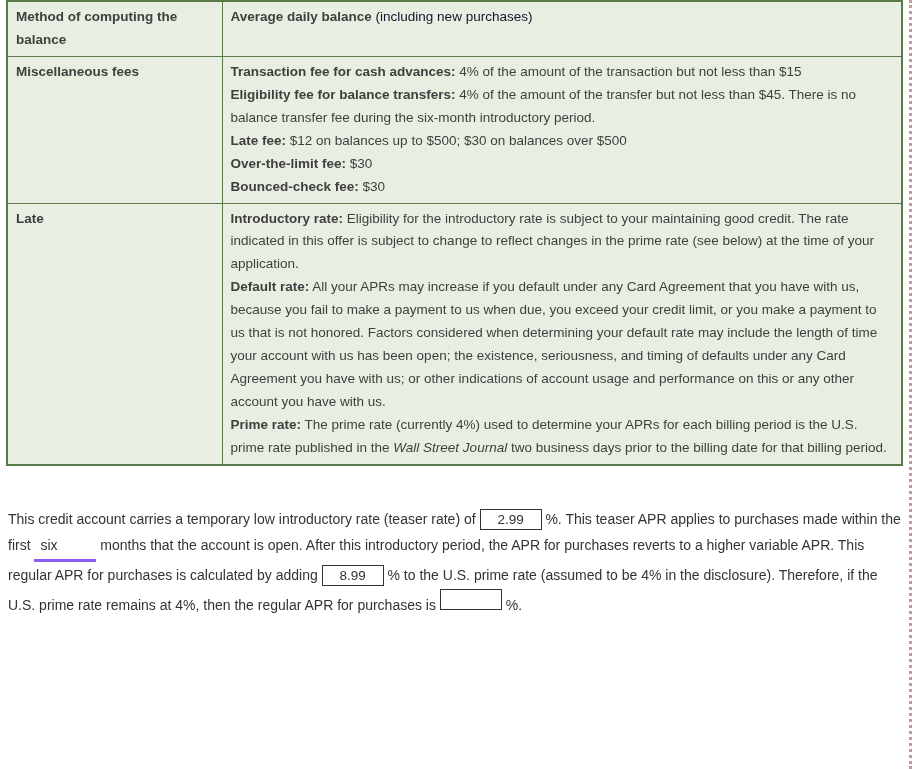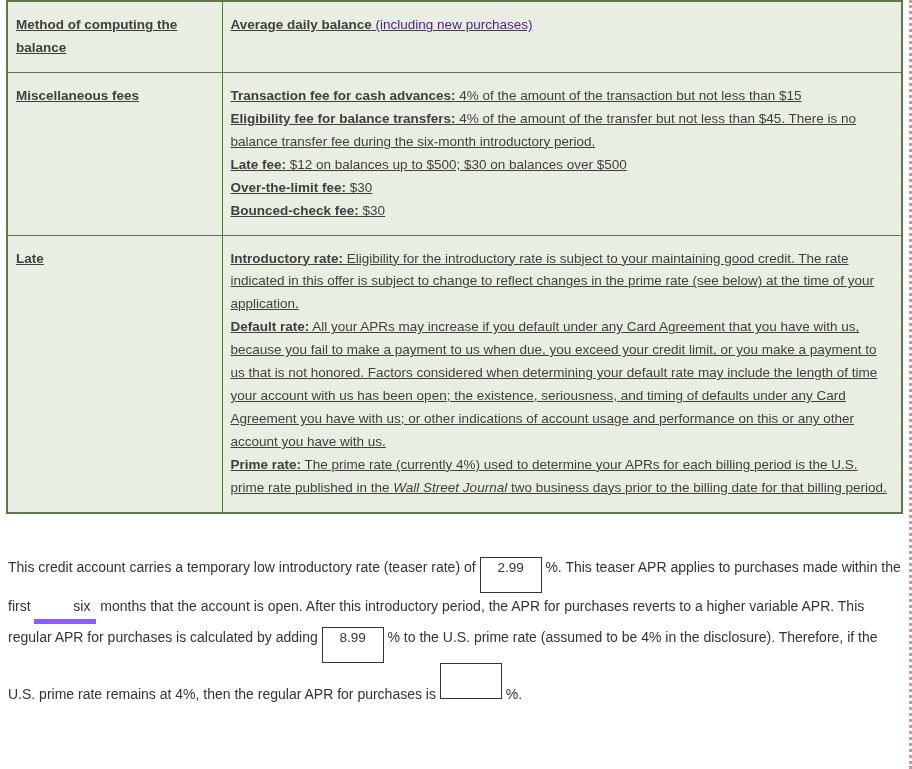--- a/index.html
+++ b/index.html
@@ -19,56 +19,55 @@
   }
   .disclosure-table {
     width: 100%;
     border-collapse: collapse;
     background: #e8efe2;
     border: 2px solid #5a7a4a;
     margin-bottom: 40px;
   }
   .disclosure-table td {
     border: 1px solid #5a7a4a;
-    padding: 12px 8px;
+    padding: 4px 8px;
     vertical-align: top;
     line-height: 1.7;
     color: #3f3f3f;
-    text-decoration: underline;
   }
   .disclosure-table td.label {
     width: 215px;
     font-weight: bold;
   }
   .disclosure-table .bold { font-weight: bold; }
-  .disclosure-table .light { color: #4c1d95; font-weight: normal; }
+  .disclosure-table .light { color: #0f172a; font-weight: normal; }
   .ital { font-style: italic; }
   .paragraph {
     line-height: 1.9;
     color: #333;
     font-size: 14px;
     padding: 0 2px;
   }
   .fill-box {
     display: inline-block;
     border: 1px solid #333;
     min-width: 62px;
-    height: 36px;
+    height: 21px;
     line-height: 19px;
     text-align: center;
     vertical-align: baseline;
     font-size: 13.5px;
     padding: 0 4px;
     background: #fff;
   }
   .fill-line {
     display: inline-block;
-    border-bottom: 5px solid #8b5cf6;
+    border-bottom: 3px solid #8b5cf6;
     min-width: 62px;
-    text-align: right;
+    text-align: left;
     padding: 0 6px;
   }
 </style>
 </head>
 <body>
 
 <div class="page">
 
   <table class="disclosure-table">
     <tbody>

